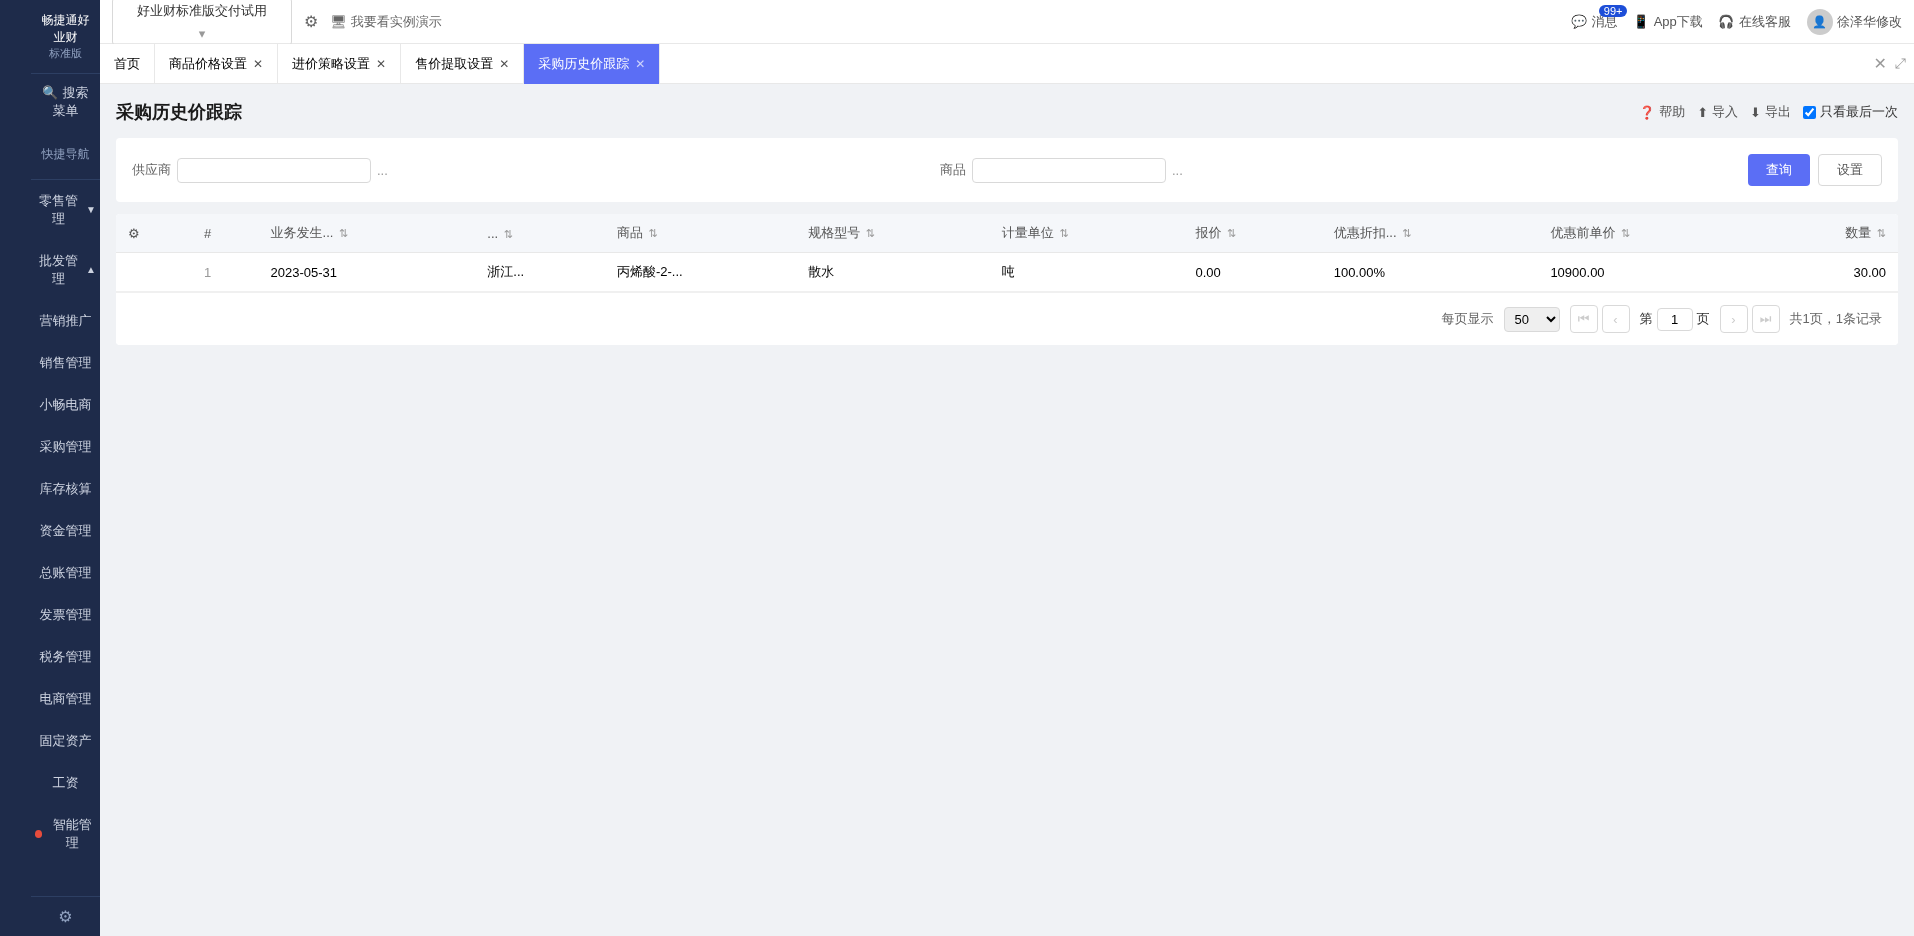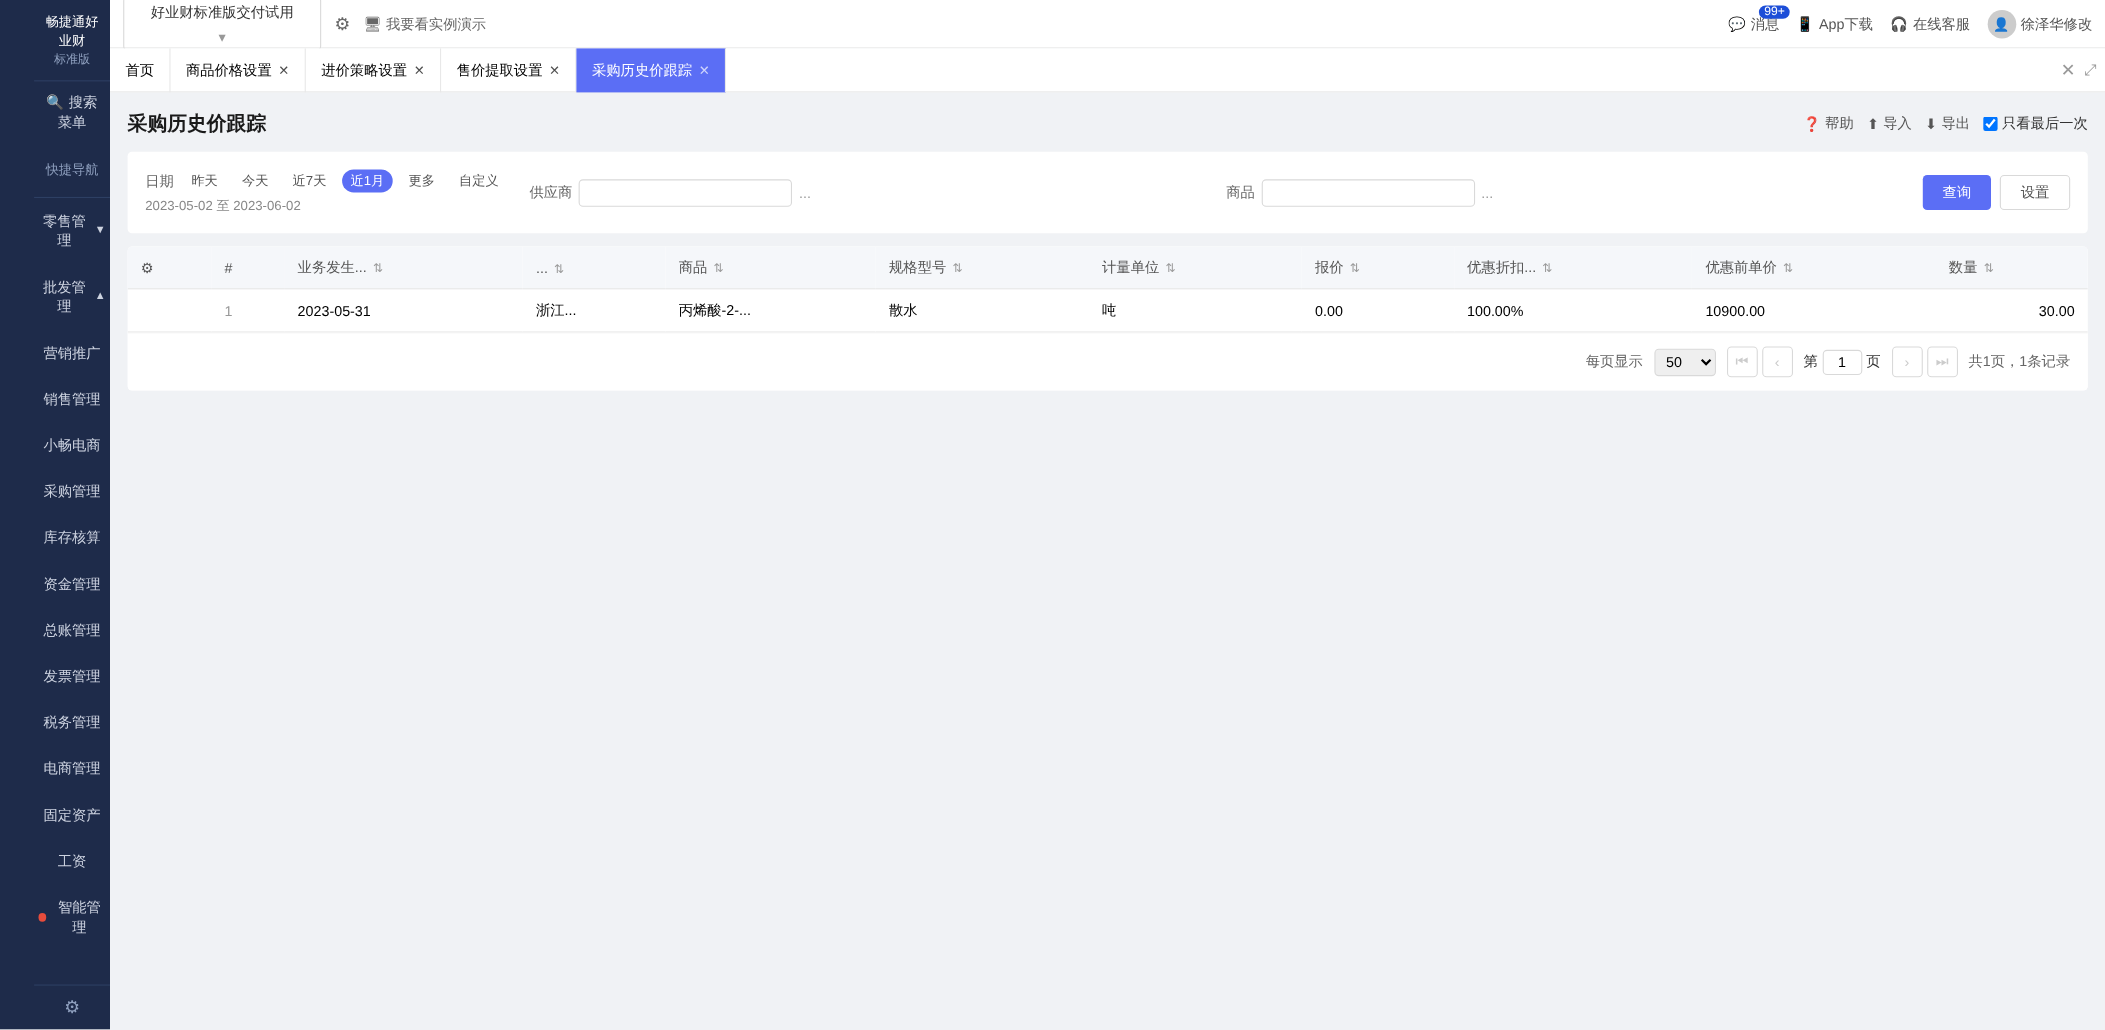--- a/index.html
+++ b/index.html
@@ -250,34 +250,20 @@
         <div class="page-action-check">
           <input type="checkbox" checked="" style="">
           <span>只看最后一次</span>
         </div>
       </div>
     </div>
 
     <div class="filter-area">
       <div class="filter-row">
 
-        <div>
-          <div style="display:flex;align-items:center;gap:8px;">
-            <span class="filter-label">日期</span>
-            <div class="filter-date-options">
-              <span class="filter-date-btn">昨天</span>
-              <span class="filter-date-btn">今天</span>
-              <span class="filter-date-btn">近7天</span>
-              <span class="filter-date-btn active">近1月</span>
-              <span class="filter-date-btn">更多</span>
-              <span class="filter-date-btn">自定义</span>
-            </div>
-          </div>
-          <div class="filter-date-range">2023-05-02 至 2023-06-02</div>
-        </div>
 
         <div class="filter-supplier">
           <span class="filter-label">供应商</span>
           <input class="filter-input" type="text" style="min-width: 180px;" placeholder="">
           <span class="filter-more">...</span>
         </div>
 
         <div class="filter-product">
           <span class="filter-label">商品</span>
           <input class="filter-input" type="text" style="min-width: 180px;" placeholder="">
@@ -298,21 +284,21 @@
             <th><span>⚙</span></th>
             <th>#</th>
             <th>业务发生... <span class="col-sort">⇅</span></th>
             <th>... <span class="col-sort">⇅</span></th>
             <th>商品 <span class="col-sort">⇅</span></th>
             <th>规格型号 <span class="col-sort">⇅</span></th>
             <th>计量单位 <span class="col-sort">⇅</span></th>
             <th>报价 <span class="col-sort">⇅</span></th>
             <th>优惠折扣... <span class="col-sort">⇅</span></th>
             <th>优惠前单价 <span class="col-sort">⇅</span></th>
-            <th style="text-align:left;">数量 <span class="col-sort">⇅</span></th>
+            <th style="text-align:right;">数量 <span class="col-sort">⇅</span></th>
           </tr>
         </thead>
         <tbody>
           <tr>
             <td></td>
             <td class="col-num">1</td>
             <td>2023-05-31</td>
             <td>浙江...</td>
             <td>丙烯酸-2-...</td>
             <td>散水</td>

